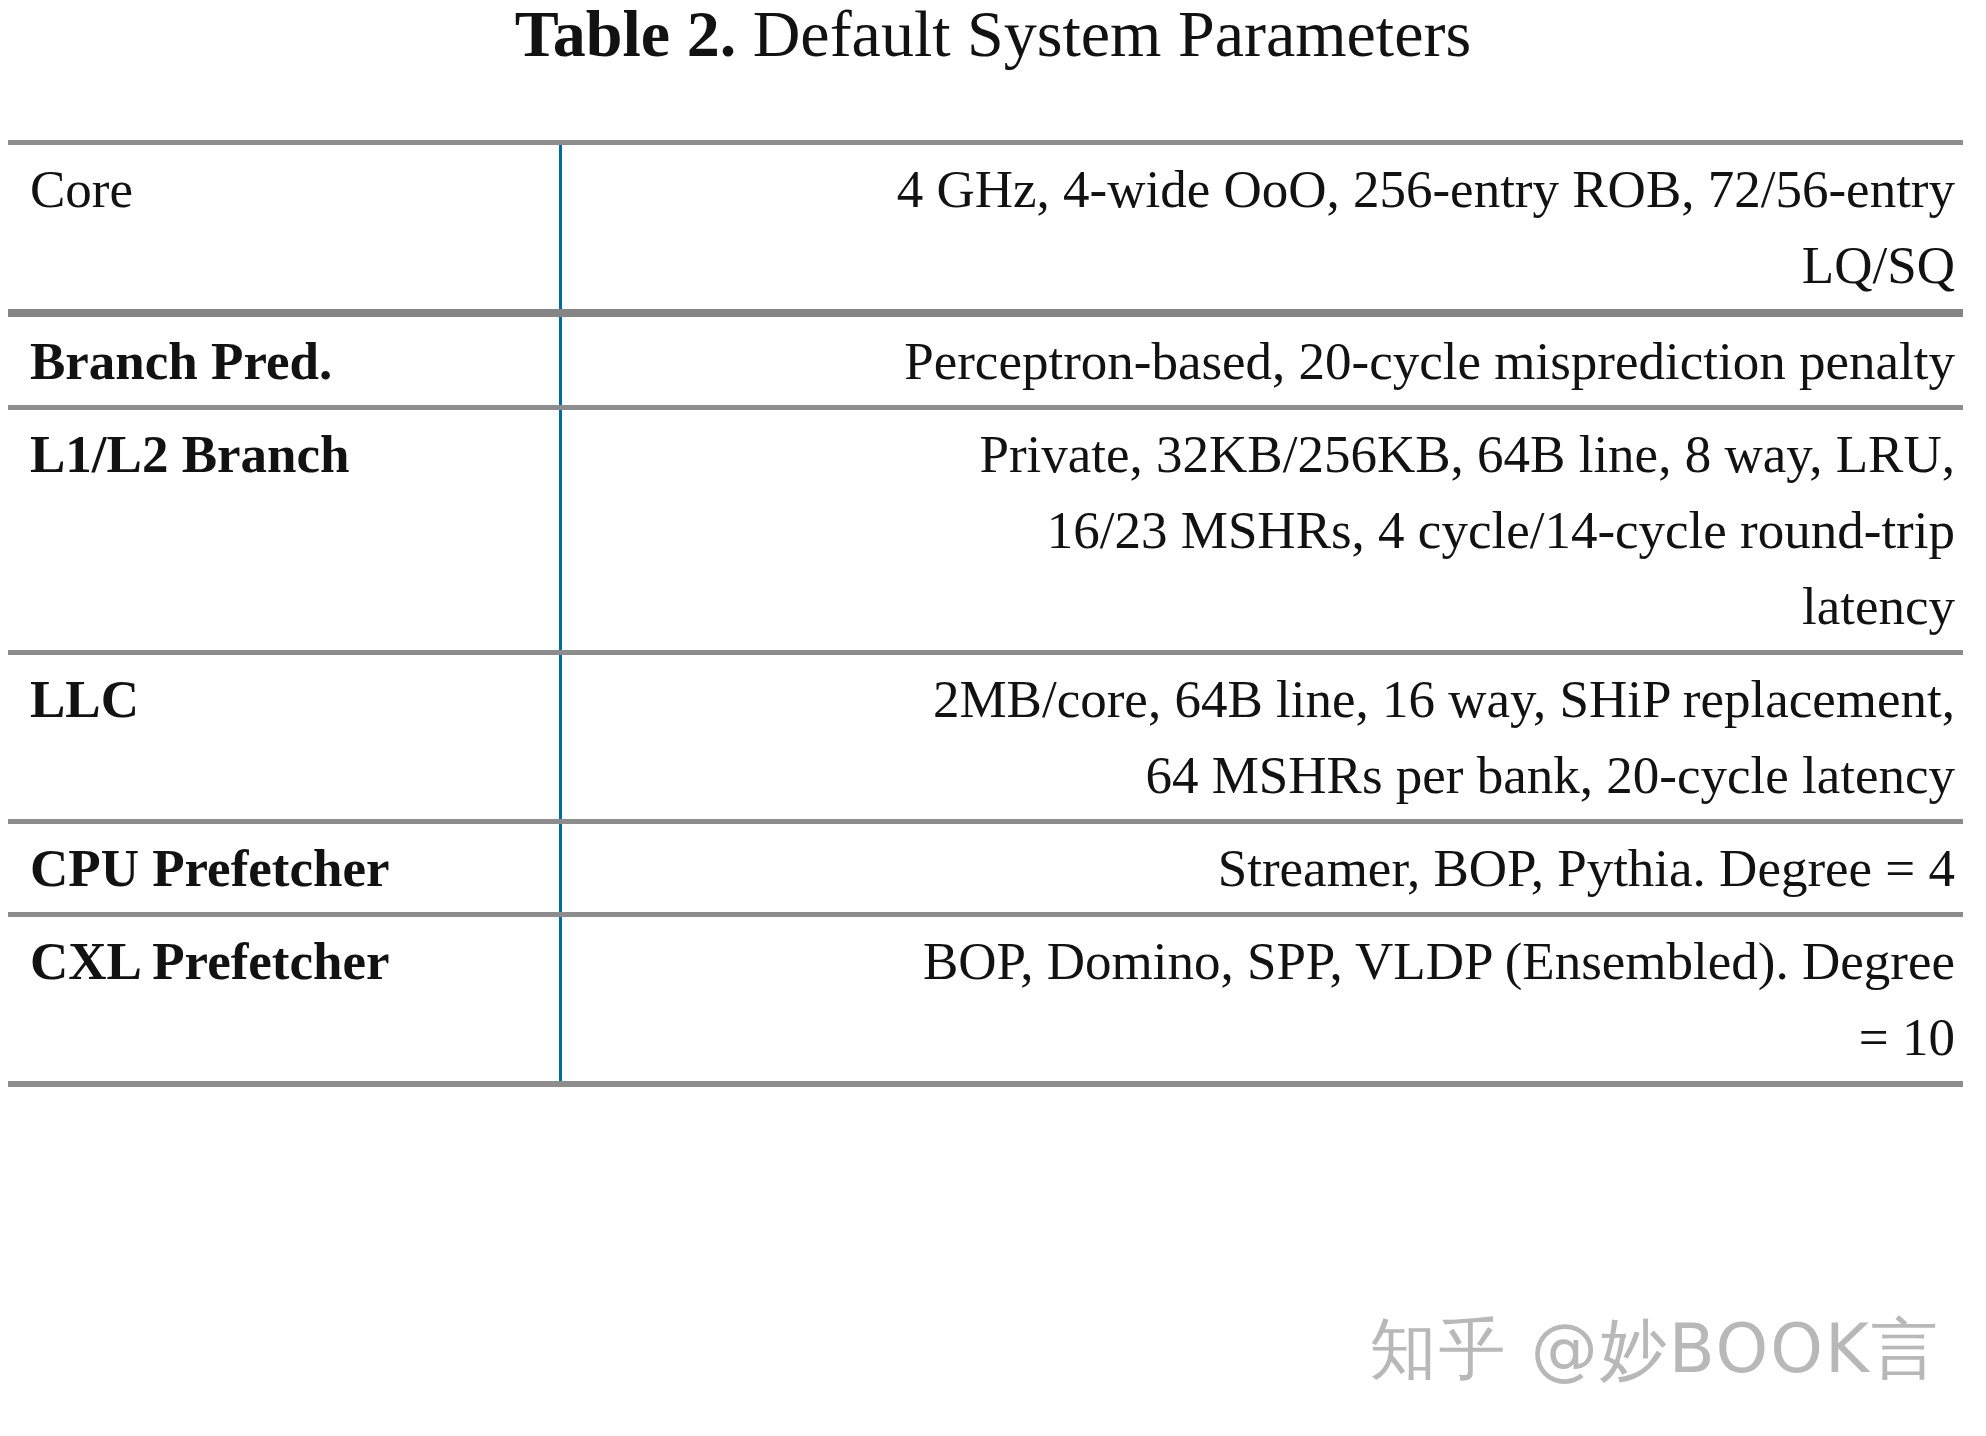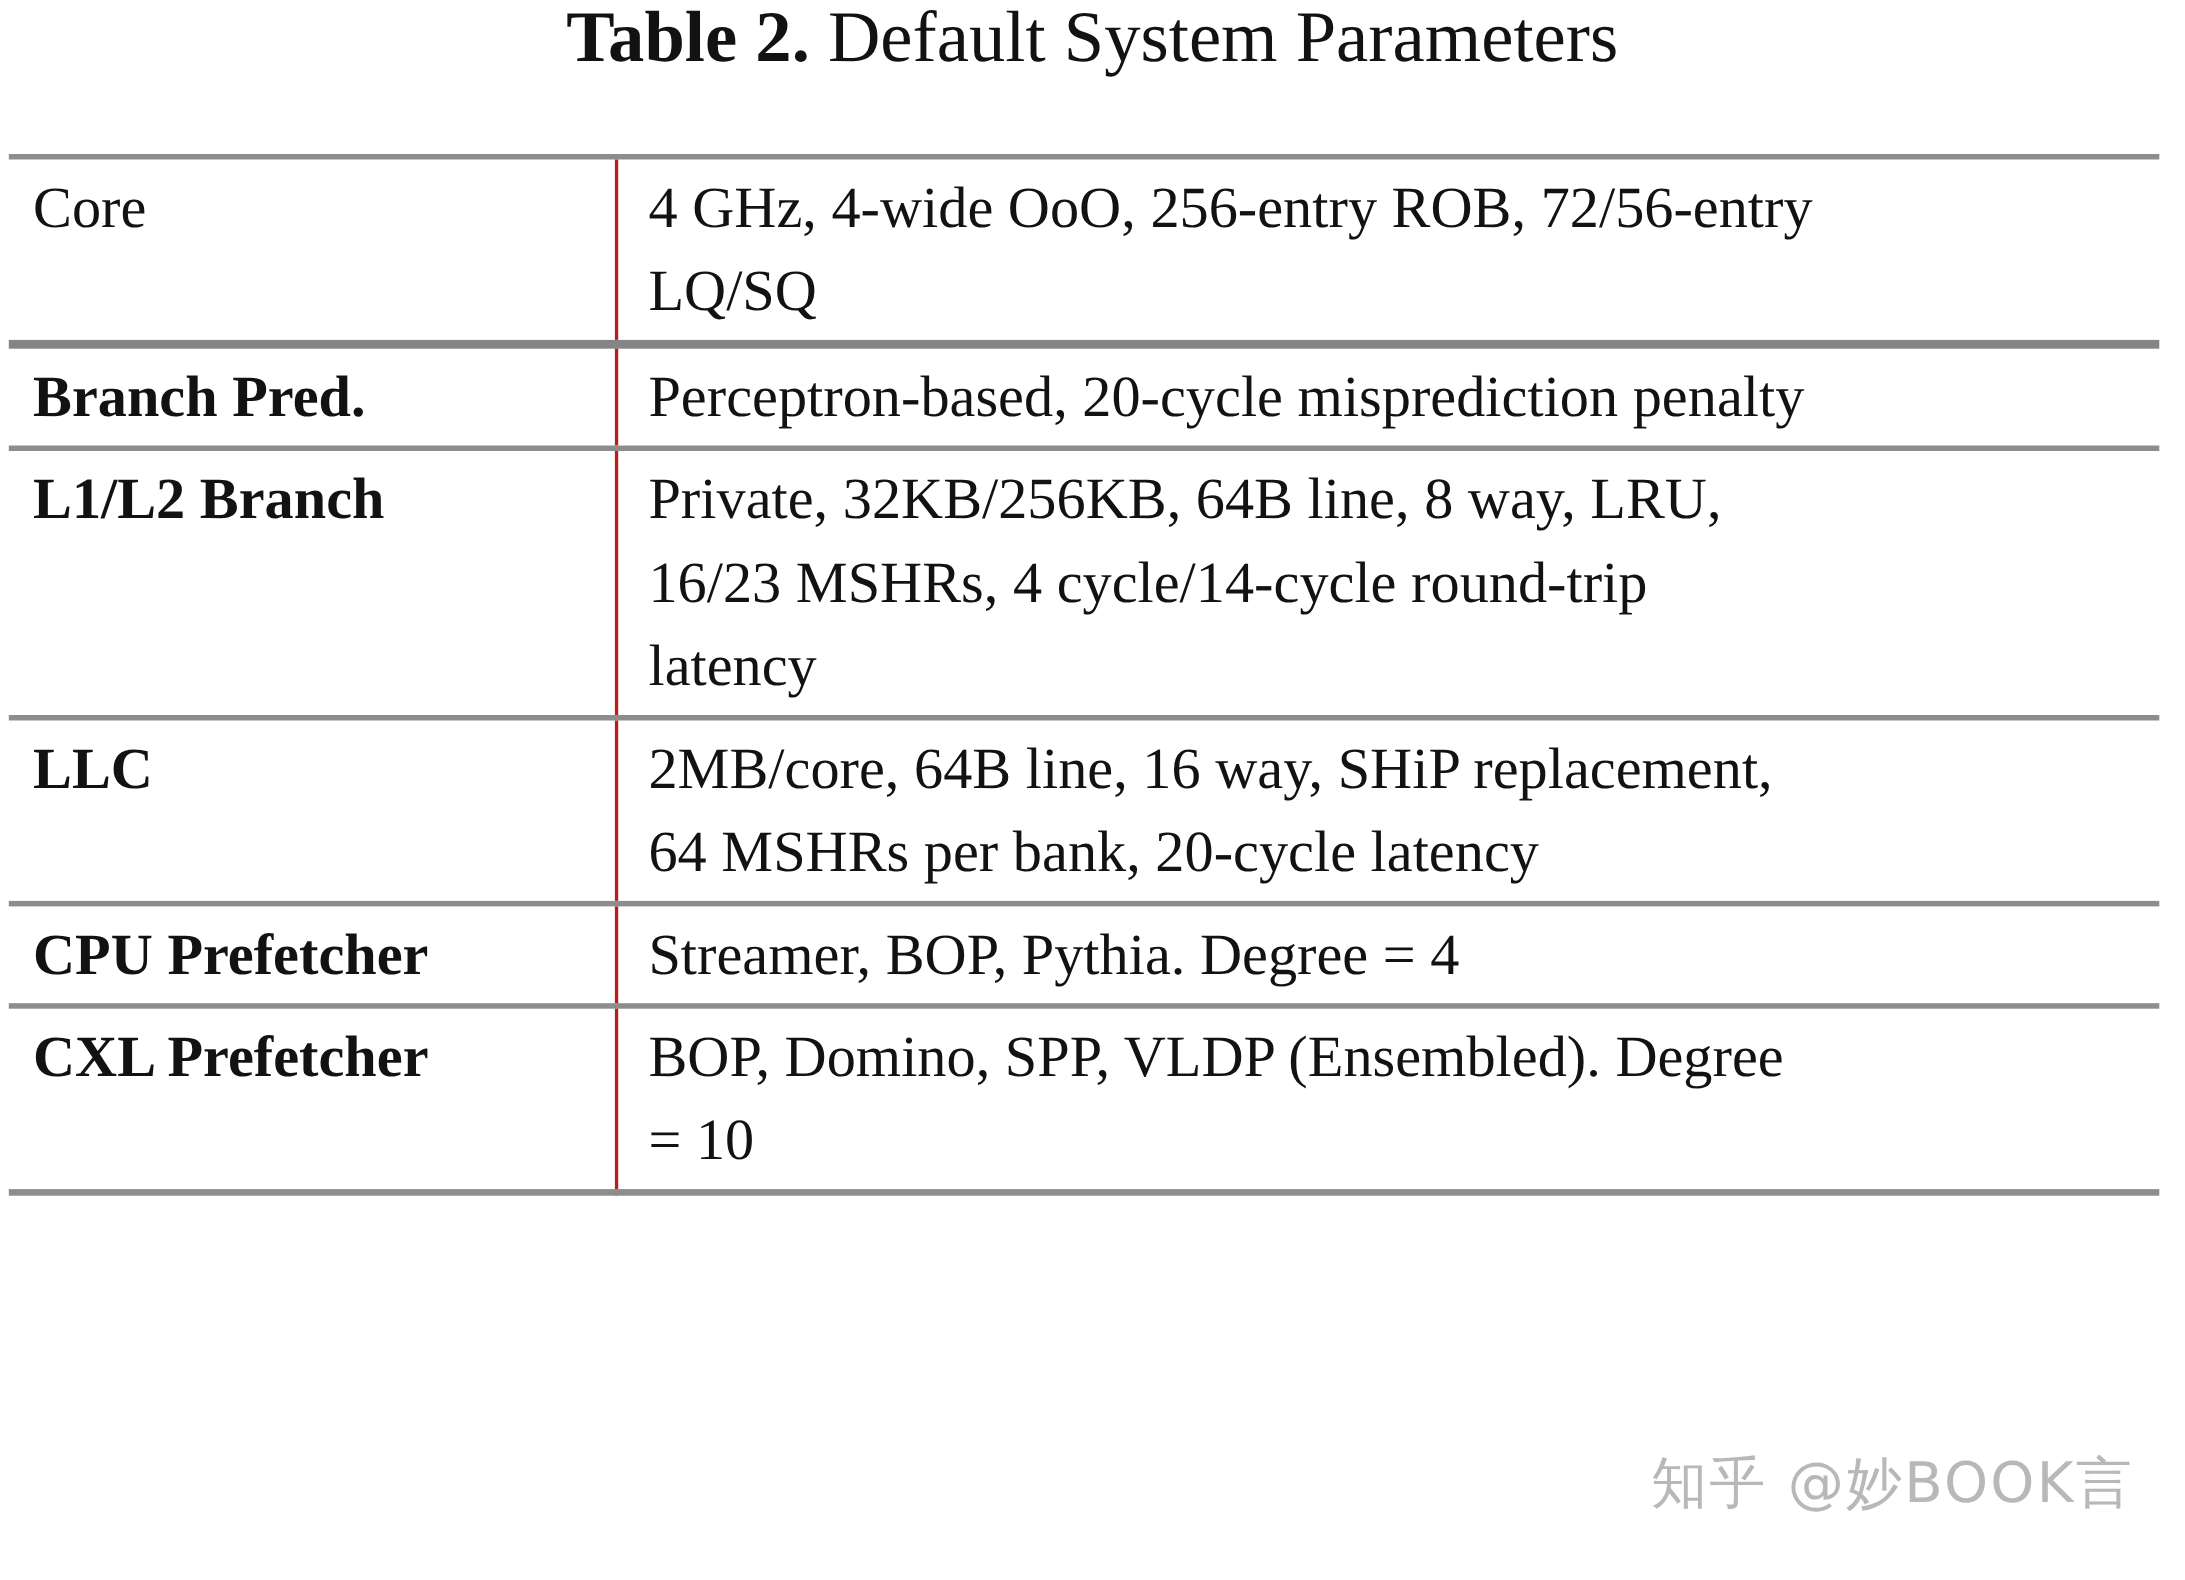--- a/index.html
+++ b/index.html
@@ -48,32 +48,33 @@
     line-height: 76px;
     padding: 6px 8px 6px 28px;
   }
   td.param {
     padding-left: 22px;
     font-weight: bold;
     white-space: pre-line;
   }
   td.param.regular { font-weight: normal; }
   td.value {
-    border-left: 3px solid #b91c1c;
+    border-left: 3px solid #0369a1;
     white-space: pre-line;
+    text-align: right;
   }
   .seg-b { font-weight: bold; }
   .seg-i { font-style: italic; }
 
   .watermark {
     position: absolute;
     top: 1318px;
     right: 46px;
     font-family: "DejaVu Sans", "Liberation Sans", sans-serif;
-    font-size: 51px;
+    font-size: 67px;
     line-height: 62px;
     letter-spacing: 2px;
     color: #b8b8b8;
     text-shadow: -4px 4px 0 #ffffff;
     white-space: pre;
   }
 </style>
 </head>
 <body>
 

